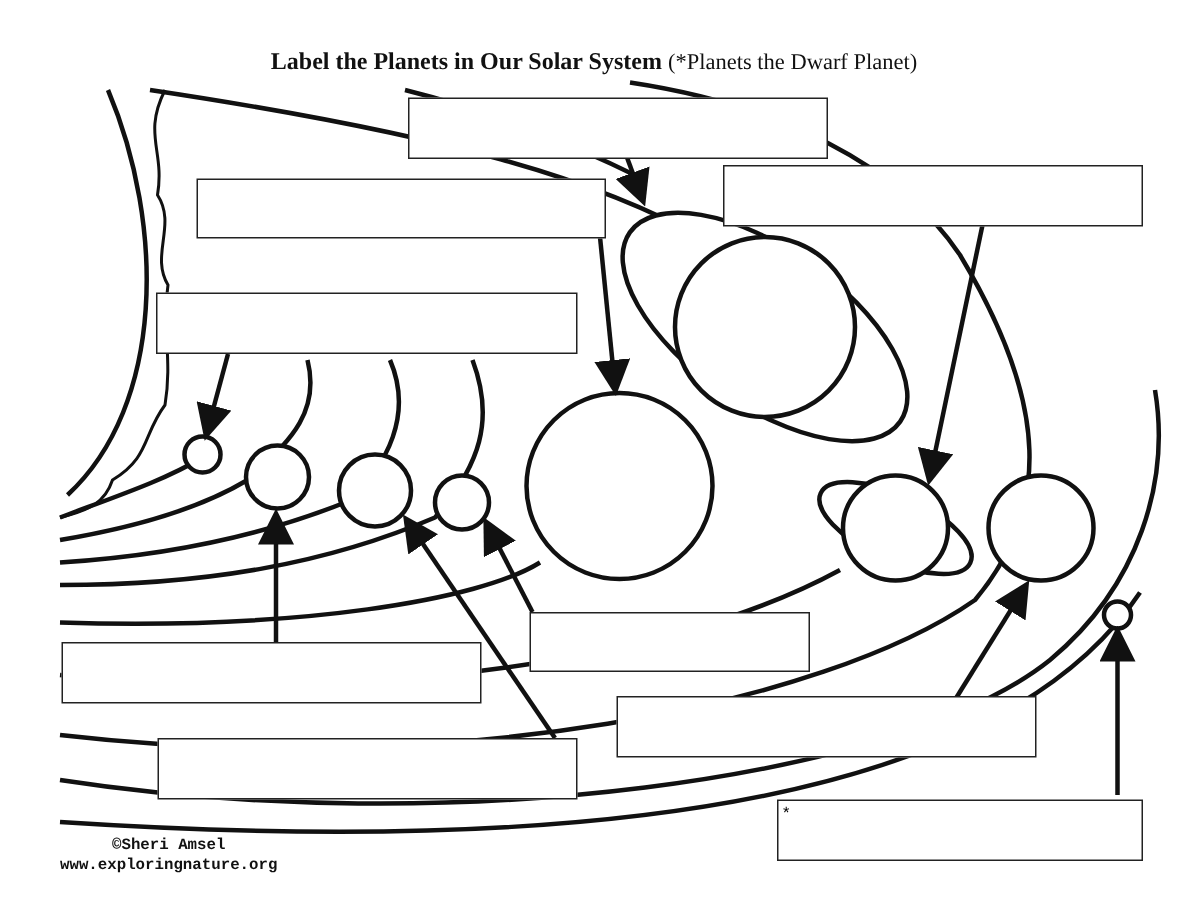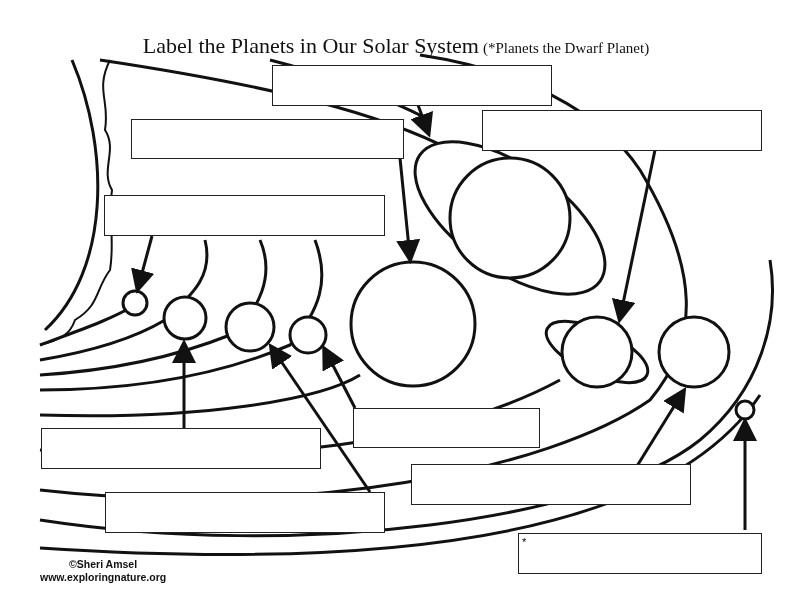--- a/index.html
+++ b/index.html
@@ -1,23 +1,23 @@
 <!DOCTYPE html>
 <html><head>
 <meta charset="utf-8">
 <style>
   html,body{margin:0;padding:0;background:#fff;}
   body{width:792px;height:612px;position:relative;overflow:hidden;font-family:"Liberation Serif",serif;}
   .title{position:absolute;top:33px;left:0;width:792px;text-align:center;color:#111;white-space:nowrap;}
-  .title .main{font-weight:normal;font-size:22px;}
+  .title .main{font-weight:bold;font-size:16px;}
   .title .sub{font-size:15px;}
   svg.art{position:absolute;left:0;top:0;}
   .box{position:absolute;background:#fff;border:1.5px solid #222;box-sizing:border-box;}
   .box .star{position:absolute;left:3px;top:2px;font-family:"Liberation Sans",sans-serif;font-size:11px;}
-  .credit{position:absolute;left:40px;top:558px;font-family:Liberation Sans, sans-serif;font-weight:bold;font-size:10.5px;line-height:13px;color:#111;text-align:center;}
+  .credit{position:absolute;left:40px;top:558px;font-family:Liberation Mono, monospace;font-weight:bold;font-size:10.5px;line-height:13px;color:#111;text-align:center;}
 </style>
 </head>
 <body>
 
 <svg class="art" width="792" height="612" viewBox="0 0 792 612">
   <defs>
     <marker id="ah" markerWidth="8" markerHeight="8" refX="6" refY="4" orient="auto">
       <path d="M0,0 L8,4 L0,8 z" fill="#111"></path>
     </marker>
   </defs>

